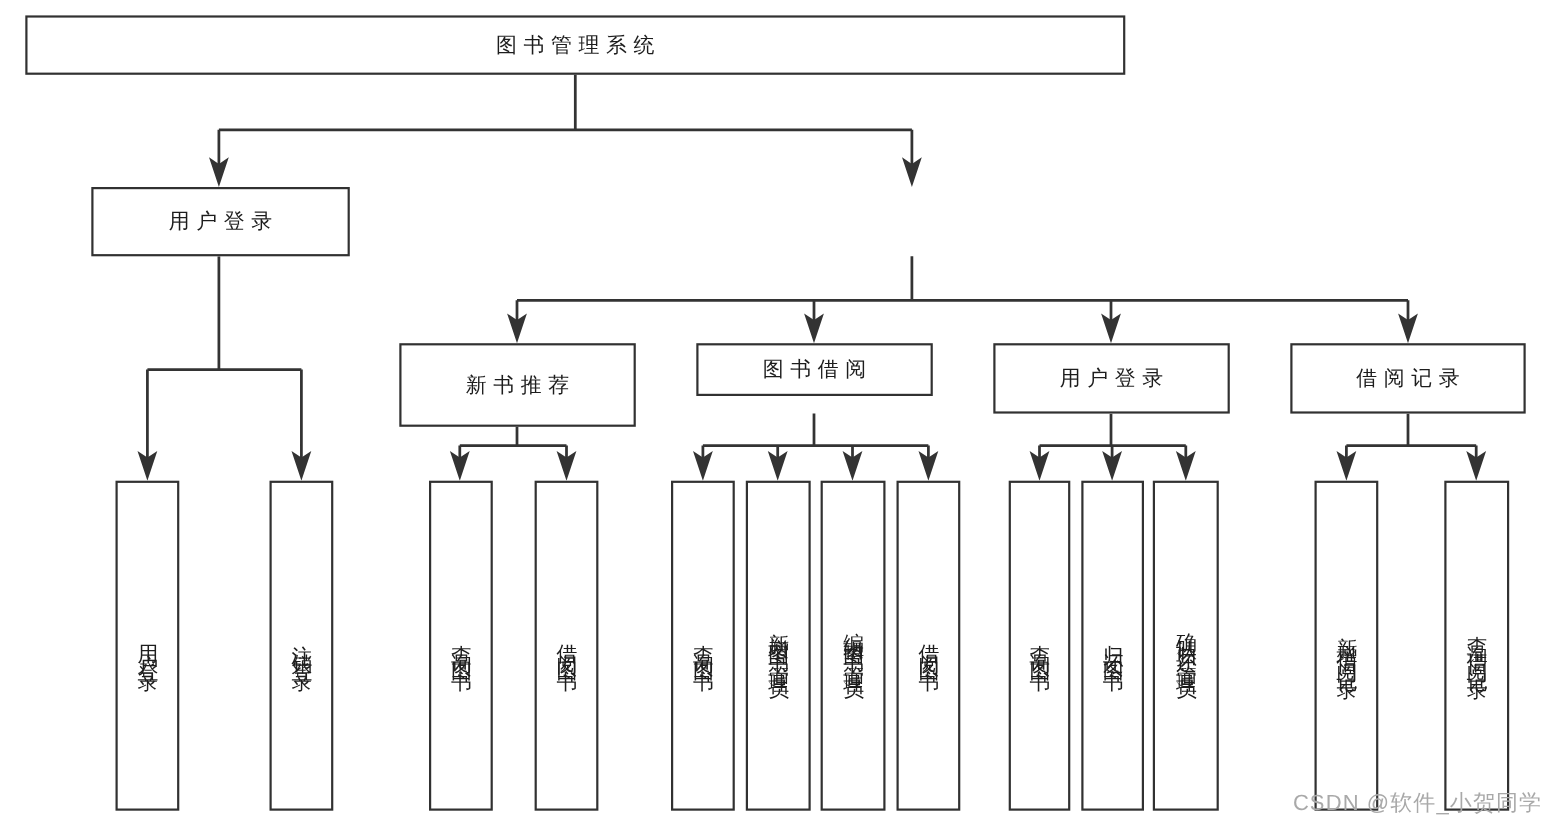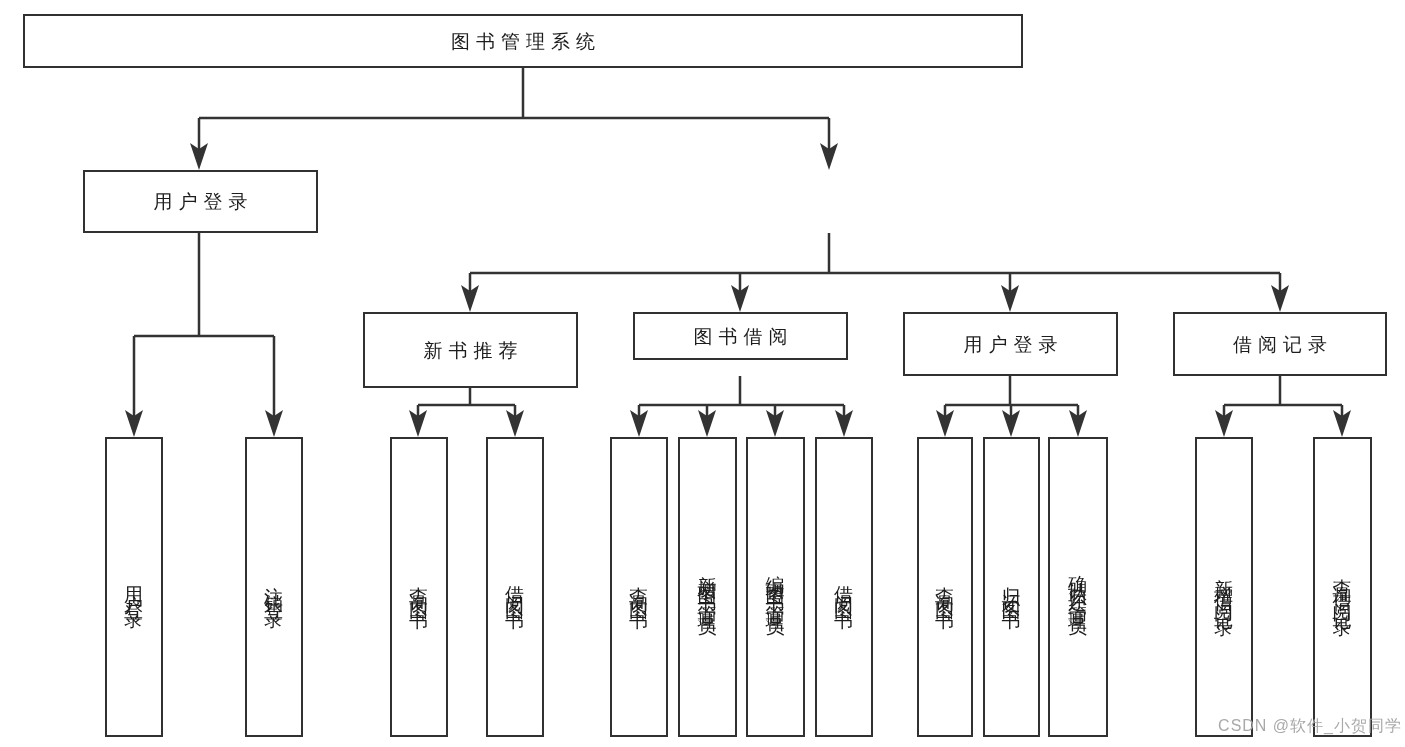--- a/index.html
+++ b/index.html
@@ -18,21 +18,21 @@
     color:#1d1d1d;font-size:19px;line-height:1;
   }
   .node.h span{letter-spacing:6px;text-indent:6px;white-space:nowrap;}
   .node.v span{
     writing-mode:vertical-rl;text-orientation:mixed;
     letter-spacing:8px;white-space:nowrap;
   }
   .node.v.long span{letter-spacing:6px;}
   #watermark{
     position:absolute;z-index:2;right:3px;top:716px;
-    font-size:16px;color:#a9a9a9;letter-spacing:1px;
+    font-size:20px;color:#a9a9a9;letter-spacing:1px;
     white-space:nowrap;
   }
 </style>
 </head>
 <body>
 
 <div id="stage">
 
   <svg id="wires" width="1405" height="747" viewBox="0 0 1405 747">
     <path d="M523 66 V118 M199 118 H829 M199 118 V152 M829 118 V152

